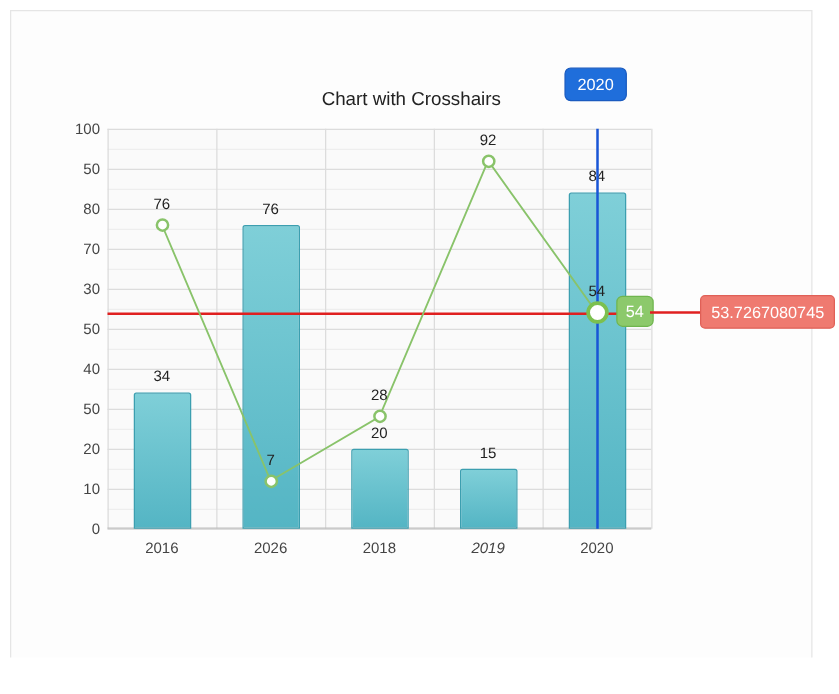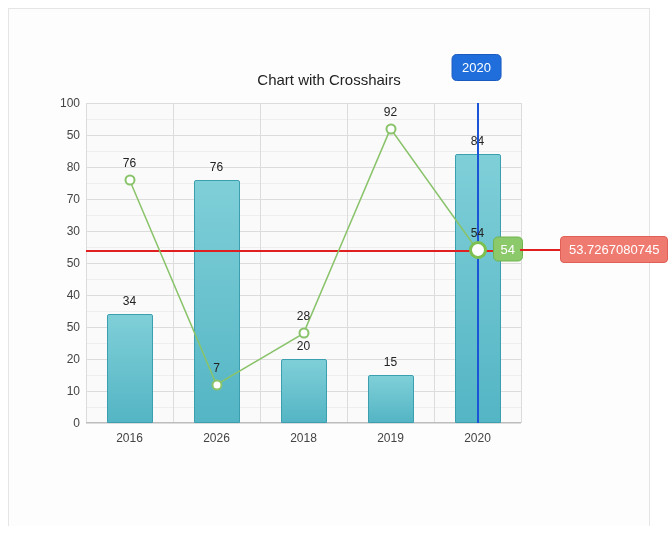--- a/index.html
+++ b/index.html
@@ -92,21 +92,21 @@
         <div class="lbl" style="left: 130.5px; top: 275.6px;">7</div>
         <div class="pt" style="left: 217.5px; top: 230.4px;"></div>
         <div class="lbl" style="left: 217.5px; top: 224.4px;">28</div>
         <div class="pt" style="left: 304.5px; top: 25.6px;"></div>
         <div class="lbl" style="left: 304.5px; top: 19.6px;">92</div>
         <div class="pt-focus" style="left: 391.5px; top: 147.2px;"></div>
         <div class="lbl" style="left: 391.5px; top: 141.2px;">54</div>
         <div class="xtick" style="left: 43.5px;">2016</div>
         <div class="xtick" style="left: 130.5px;">2026</div>
         <div class="xtick" style="left: 217.5px;">2018</div>
-        <div class="xtick" style="left: 304.5px;">2019</div>
+        <div class="xtick" style="left: 304.5px; font-style: italic;">2019</div>
         <div class="xtick" style="left: 391.5px;">2020</div>
       </div>
   </div>
   <div id="taglayer">
       <div class="tag-x" style="left: 476.5px; top: 54px;">2020</div>
       <div class="tag-dp" style="left: 492.5px; top: 249.2px;">54</div>
       <div class="xhair-ext" style="left: 520px; top: 249.075px; width: 40px;"></div>
       <div class="tag-y" style="left: 560px; top: 236.075px;">53.7267080745</div>
     </div>
 </div>

